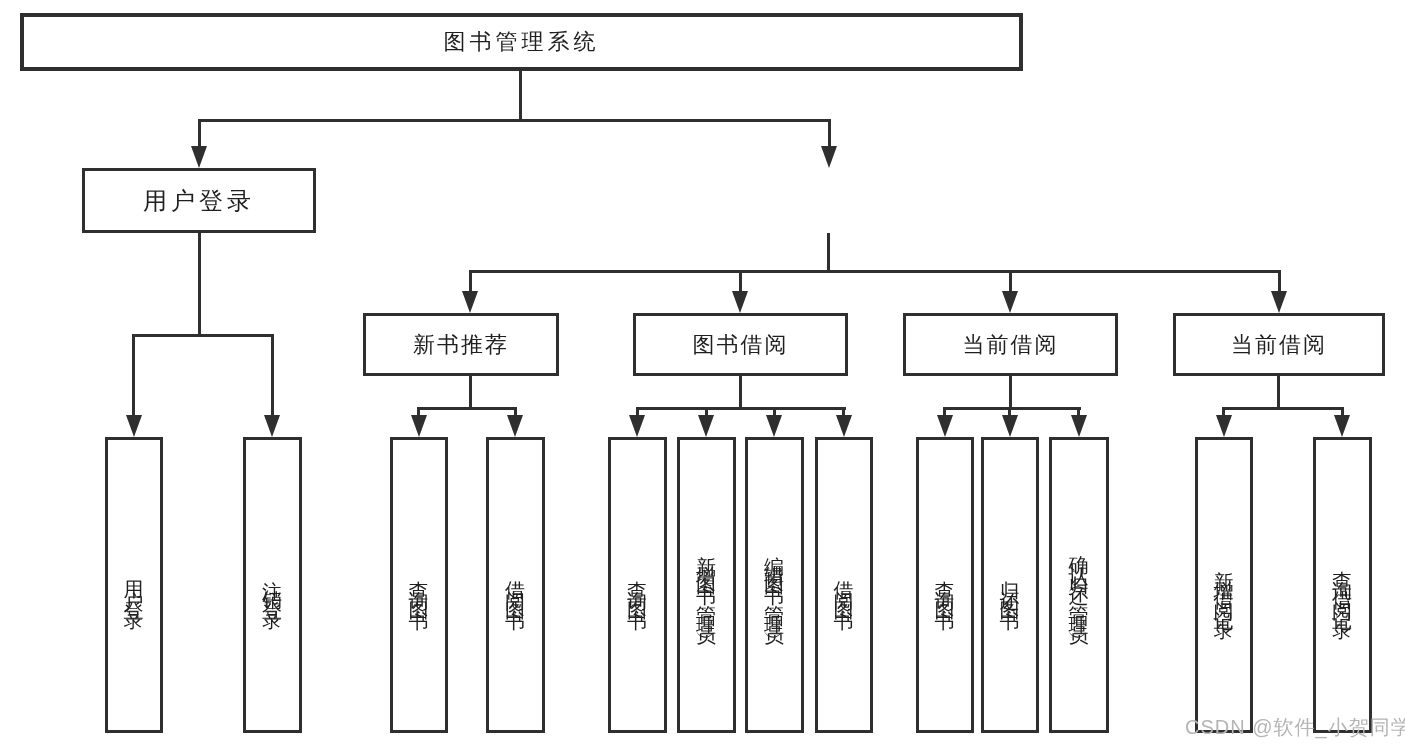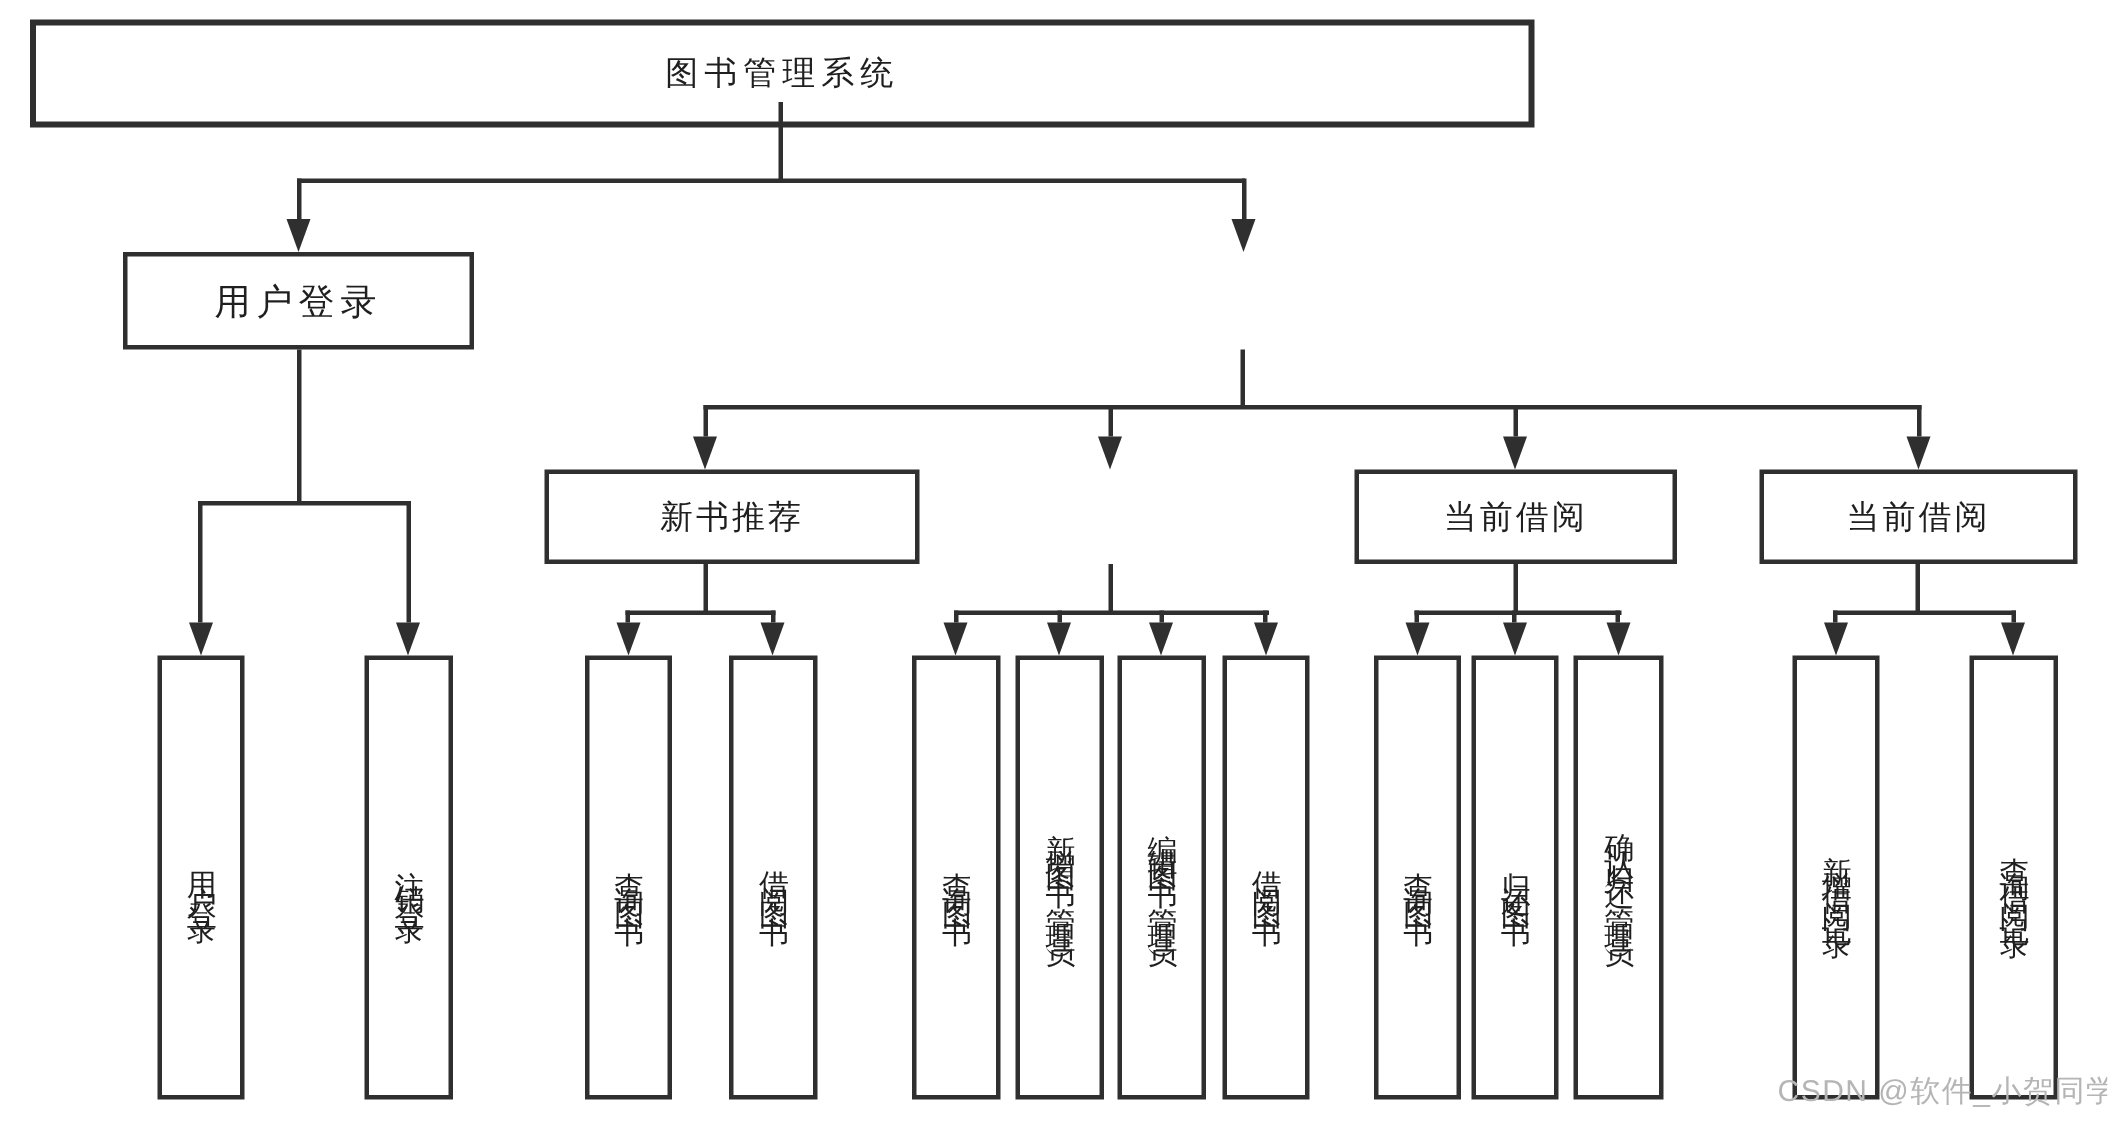--- a/index.html
+++ b/index.html
@@ -51,25 +51,26 @@
     color: #b5b5b5;
     z-index: 5;
     white-space: nowrap;
   }
 </style>
 </head>
 <body>
 
 <div id="stage">
 
-  <div class="node root" style="left:20px; top:13px; width:1003px; height:72px;">图书管理系统</div>
+  <div class="node root" style="left:20px; top:13px; width:1003px; height:58px;">图书管理系统</div>
 
   <div class="node lvl2" style="left:82px; top:168px; width:234px; height:65px;">用户登录</div>
 
-  <div class="node lvl3" style="left:363px; top:313px; width:250px; height:63px;">新书推荐</div>
+  <div class="node lvl3" style="left:363px; top:313px; width:196px; height:63px;">新书推荐</div>
+  <div class="node lvl3" style="left:633px; top:313px; width:215px; height:63px;">图书借阅</div>
   <div class="node lvl3" style="left:903px; top:313px; width:215px; height:63px;">当前借阅</div>
   <div class="node lvl3" style="left:1173px; top:313px; width:212px; height:63px;">当前借阅</div>
 
   <div class="node leaf" style="left:105px; top:437px; width:58px; height:296px;">用户登录</div>
   <div class="node leaf" style="left:243px; top:437px; width:59px; height:296px;">注销登录</div>
 
   <div class="node leaf" style="left:390px; top:437px; width:58px; height:296px;">查询图书</div>
   <div class="node leaf" style="left:486px; top:437px; width:59px; height:296px;">借阅图书</div>
 
   <div class="node leaf" style="left:608px; top:437px; width:59px; height:296px;">查询图书</div>

